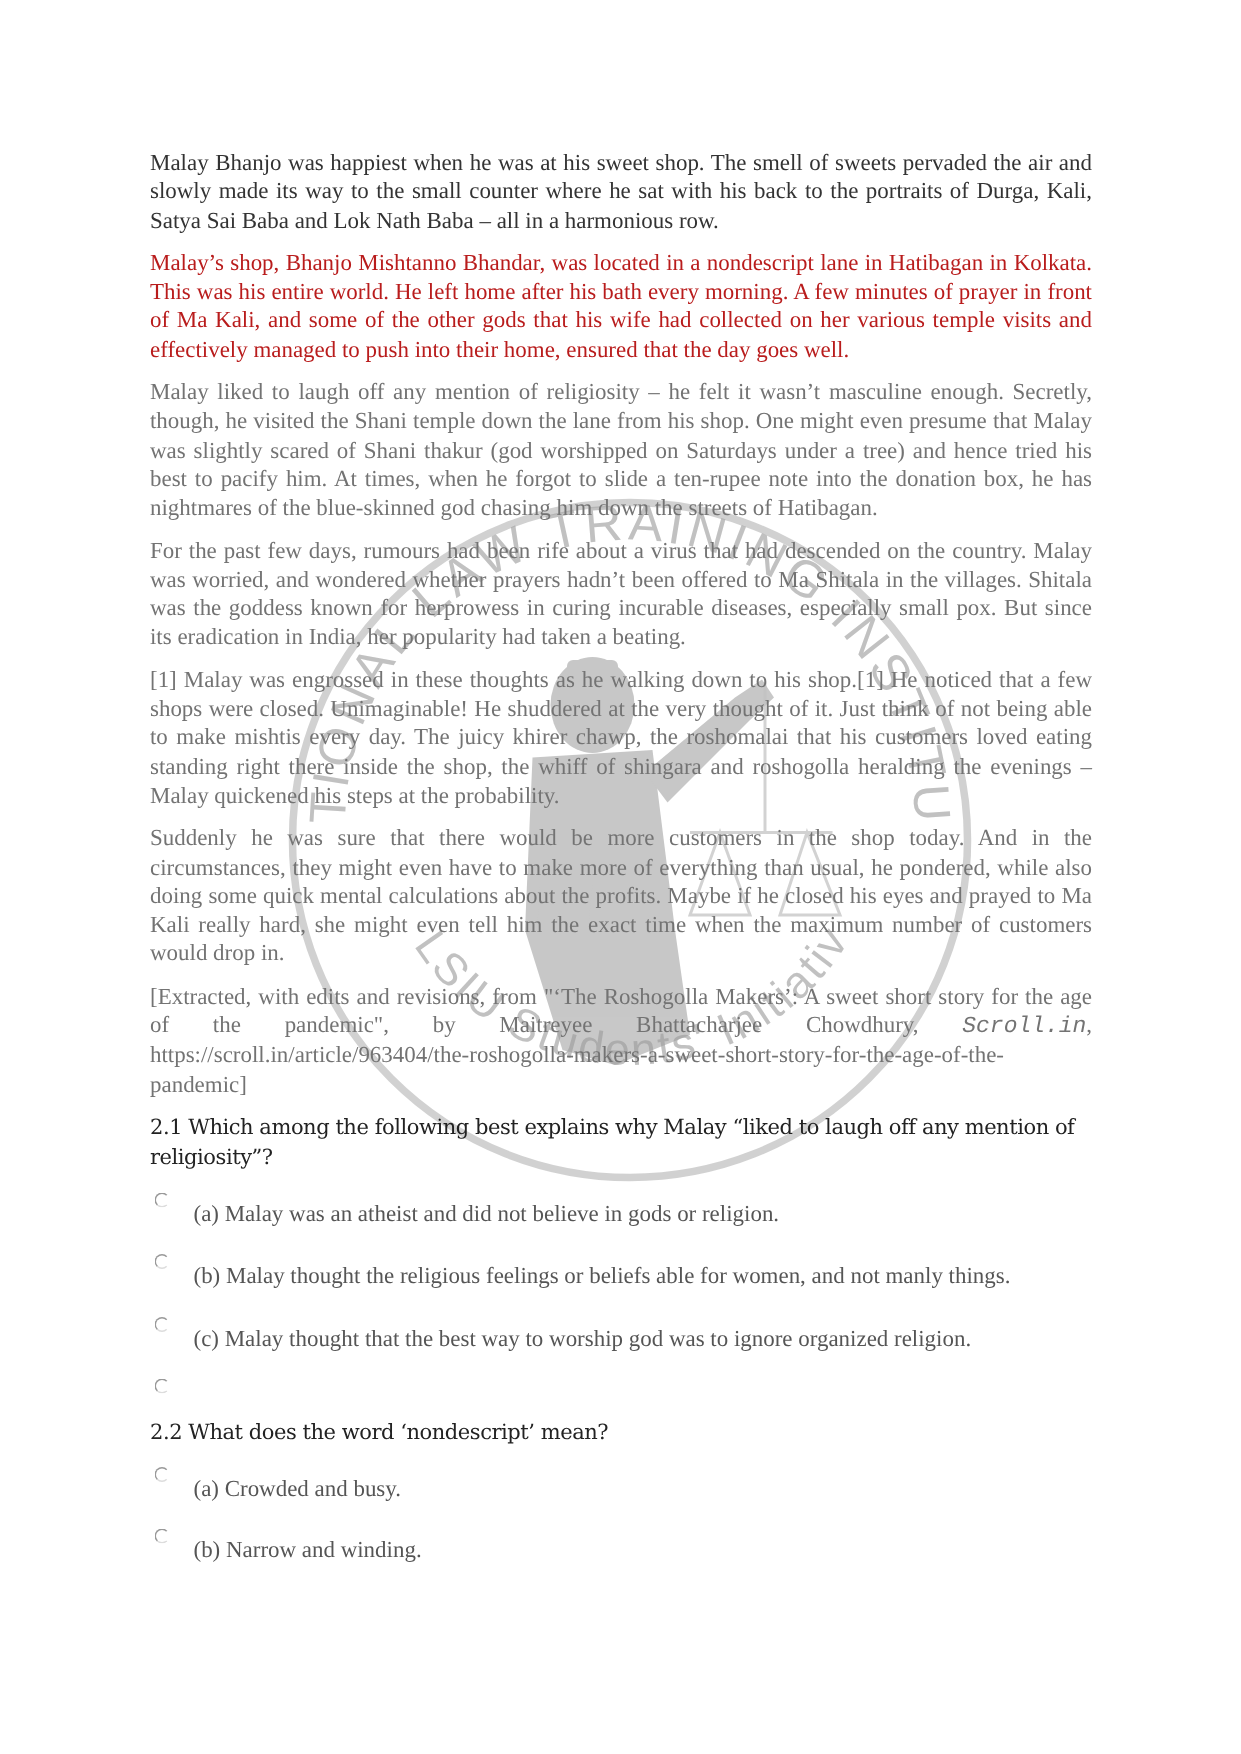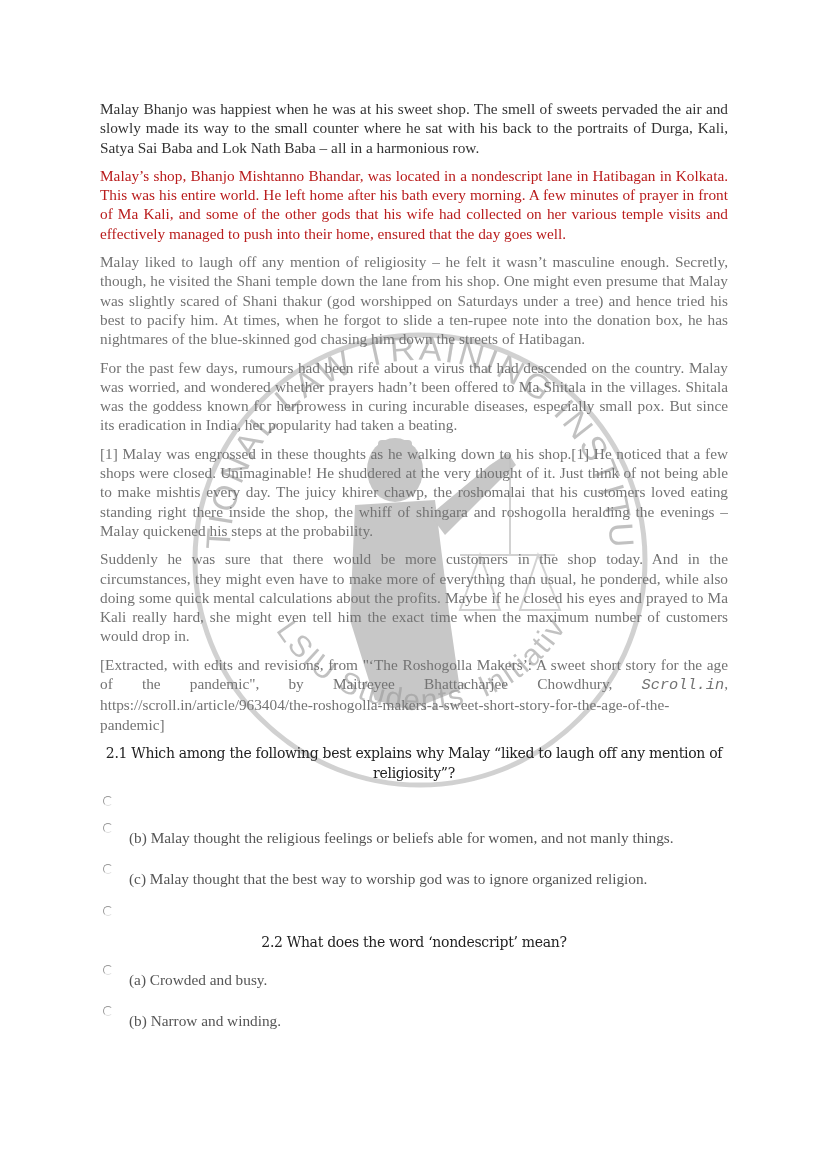--- a/index.html
+++ b/index.html
@@ -10,21 +10,21 @@
     font-family: "Liberation Serif", serif; font-size: 15.3px; line-height: 19.3px;
     color: #3a3a3a; text-align: justify; z-index: 2;
   }
   .content p { margin: 0 0 9px 0; }
   .p1 { color: #333; }
   .p2 { color: #b91c1c; font-family: Liberation Serif, serif; }
   .p3, .p4, .p5, .p6, .p7, .cite { color: #737373; }
   .cite i { font-style: italic; font-family: Liberation Mono, monospace; }
   .question {
     font-family: "DejaVu Serif", serif; font-size: 14px; line-height: 20px;
-    color: #222; margin: 0 0 12px 0; text-align: center; letter-spacing: -0.3px;
+    color: #222; margin: 0 0 12px 0; text-align: left; letter-spacing: -0.3px;
   }
   .q2 { margin-top: 8px; }
   .option { display: flex; align-items: flex-start; margin: 0 0 16px 0; color: #555; text-align: left; }
   .radio {
     width: 8px; height: 8px; border: 1px solid #999; border-radius: 50%;
     margin: 1px 16px 0 3px; flex: 0 0 auto; border-right-color: #fff; border-bottom-color: #ddd;
   }
   .option-label { padding-top: 6px; }
   .watermark {
     position: absolute; left: 160px; top: 290px; width: 520px; height: 520px; z-index: 1; pointer-events: none;
@@ -68,20 +68,21 @@
     <p class="p2">Malay’s shop, Bhanjo Mishtanno Bhandar, was located in a nondescript lane in Hatibagan in Kolkata. This was his entire world. He left home after his bath every morning. A few minutes of prayer in front of Ma Kali, and some of the other gods that his wife had collected on her various temple visits and effectively managed to push into their home, ensured that the day goes well.</p>
     <p class="p3">Malay liked to laugh off any mention of religiosity – he felt it wasn’t masculine enough. Secretly, though, he visited the Shani temple down the lane from his shop. One might even presume that Malay was slightly scared of Shani thakur (god worshipped on Saturdays under a tree) and hence tried his best to pacify him. At times, when he forgot to slide a ten-rupee note into the donation box, he has nightmares of the blue-skinned god chasing him down the streets of Hatibagan.</p>
     <p class="p4">For the past few days, rumours had been rife about a virus that had descended on the country. Malay was worried, and wondered whether prayers hadn’t been offered to Ma Shitala in the villages. Shitala was the goddess known for herprowess in curing incurable diseases, especially small pox. But since its eradication in India, her popularity had taken a beating.</p>
     <p class="p5">[1] Malay was engrossed in these thoughts as he walking down to his shop.[1] He noticed that a few shops were closed. Unimaginable! He shuddered at the very thought of it. Just think of not being able to make mishtis every day. The juicy khirer chawp, the roshomalai that his customers loved eating standing right there inside the shop, the whiff of shingara and roshogolla heralding the evenings – Malay quickened his steps at the probability.</p>
     <p class="p6">Suddenly he was sure that there would be more customers in the shop today. And in the circumstances, they might even have to make more of everything than usual, he pondered, while also doing some quick mental calculations about the profits. Maybe if he closed his eyes and prayed to Ma Kali really hard, she might even tell him the exact time when the maximum number of customers would drop in.</p>
     <p class="cite"><span>[Extracted, with edits and revisions, from "‘The Roshogolla Makers’: A sweet short story for the age of the pandemic", by Maitreyee Bhattacharjee Chowdhury, </span><i>Scroll.in</i><span>, https://scroll.in/article/963404/the-roshogolla-makers-a-sweet-short-story-for-the-age-of-the-pandemic]</span></p>
 
     <div class="question">2.1 Which among the following best explains why Malay “liked to laugh off any mention of religiosity”?</div>
     <div class="option">
       <span class="radio"></span>
+      <span class="option-label">(a) Malay was an atheist and did not believe in gods or religion.</span>
     </div>
     <div class="option">
       <span class="radio"></span>
       <span class="option-label">(b) Malay thought the religious feelings or beliefs able for women, and not manly things.</span>
     </div>
     <div class="option">
       <span class="radio"></span>
       <span class="option-label">(c) Malay thought that the best way to worship god was to ignore organized religion.</span>
     </div>
     <div class="option">

